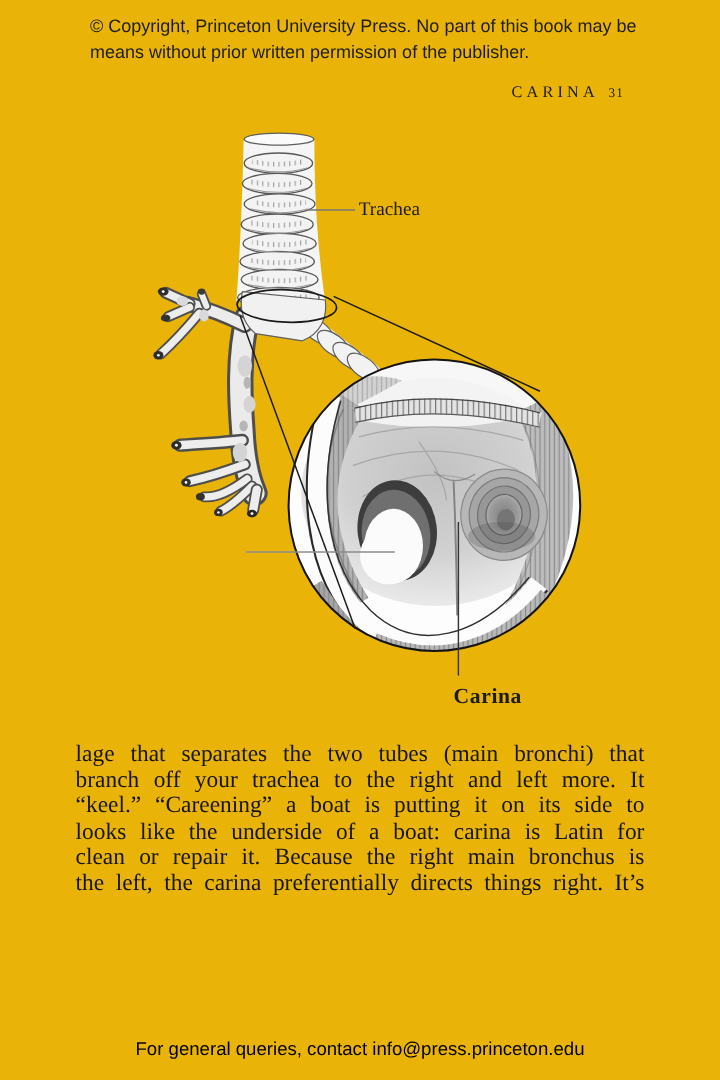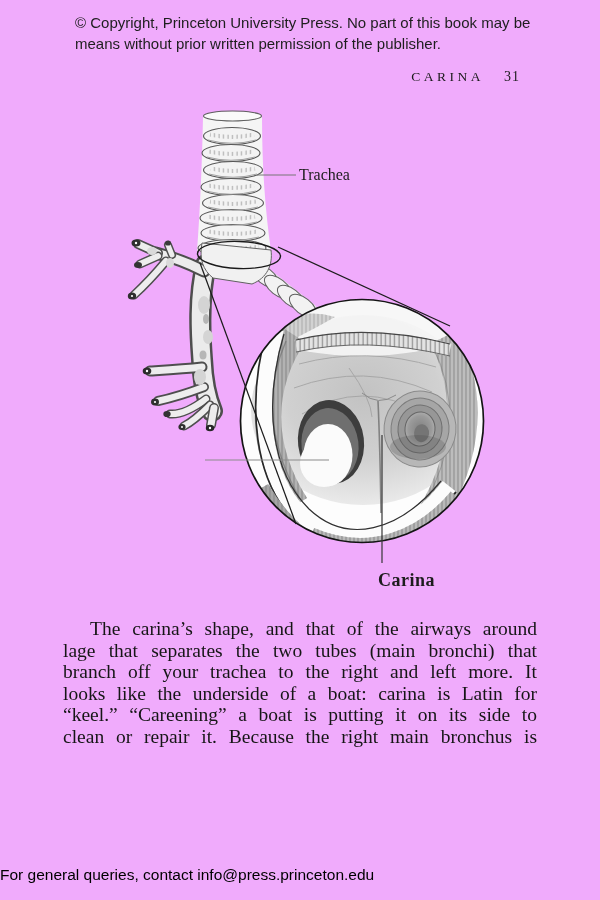--- a/index.html
+++ b/index.html
@@ -1,32 +1,32 @@
 <!DOCTYPE html>
 <html><head>
 <meta charset="utf-8">
 <style>
   html,body{margin:0;padding:0;background:#fff;}
-  .page{position:relative;width:600px;height:900px;background:#f0abfc;overflow:hidden;
+  .page{position:relative;width:600px;height:900px;background:#eab308;overflow:hidden;
         font-family:"Liberation Serif",serif;color:#1b1b1b;}
   .copyright{position:absolute;left:75px;top:13px;width:470px;
         font-family:"Liberation Sans",sans-serif;font-size:15px;line-height:20.5px;color:#1e1e1e;}
   .running-head{position:absolute;top:69px;right:80px;font-size:13.5px;color:#1a1a1a;}
   .running-head .chapter{letter-spacing:3.5px;}
-  .running-head .pagenum{margin-left:20px;letter-spacing:1px;font-size:14px;}
+  .running-head .pagenum{margin-left:8px;letter-spacing:1px;font-size:11px;}
   .fig-label{position:absolute;font-size:16px;color:#1c1c1c;}
   .fig-label.trachea{left:299px;top:166px;}
   .fig-label.rmb{left:129px;top:447px;line-height:23px;white-space:pre-line;}
   .fig-label.carina{left:378px;top:570px;font-weight:bold;font-size:18px;letter-spacing:0.5px;}
   .illustration{position:absolute;left:100px;top:105px;width:400px;height:485px;}
   .bodytext{position:absolute;left:63px;top:618px;width:474px;font-size:19.5px;color:#161616;}
   .bline{height:21.6px;line-height:21.6px;text-align:justify;text-align-last:justify;
          white-space:normal;word-spacing:1px;}
   .bline.first{text-indent:27px;}
-  .footer{position:absolute;left:0;top:866px;width:600px;
+  .footer{position:absolute;left:0;top:866px;width:600px;text-align:center;
         font-family:"Liberation Sans",sans-serif;font-size:15.5px;color:#000;}
 </style>
 </head>
 <body>
 
 <div class="page">
 
   <div class="copyright">
     <div>© Copyright, Princeton University Press. No part of this book may be</div>
     <div>means without prior written permission of the publisher.</div>
@@ -216,23 +216,23 @@
 
     <path d="M 157,70 L 196,70" stroke="#777" stroke-width="1.1"></path>
     <path d="M 105,355 L 229,355" stroke="#8b8b8b" stroke-width="1.1"></path>
     <path d="M 282,330 L 282,458" stroke="#353535" stroke-width="1.2"></path>
   </svg>
 
   <div class="fig-label trachea">Trachea</div>
   <div class="fig-label carina">Carina</div>
 
   <div class="bodytext">
-    <div class="bline first">The carina’s shape, and that of the airways around</div>
     <div class="bline">lage that separates the two tubes (main bronchi) that</div>
     <div class="bline">branch off your trachea to the right and left more. It</div>
+    <div class="bline">“keel.” “Careening” a boat is putting it on its side to</div>
     <div class="bline">looks like the underside of a boat: carina is Latin for</div>
-    <div class="bline">“keel.” “Careening” a boat is putting it on its side to</div>
     <div class="bline">clean or repair it. Because the right main bronchus is</div>
+    <div class="bline">the left, the carina preferentially directs things right. It’s</div>
   </div>
 
   <div class="footer">For general queries, contact info@press.princeton.edu</div>
 
 </div>
 
 </body></html>

